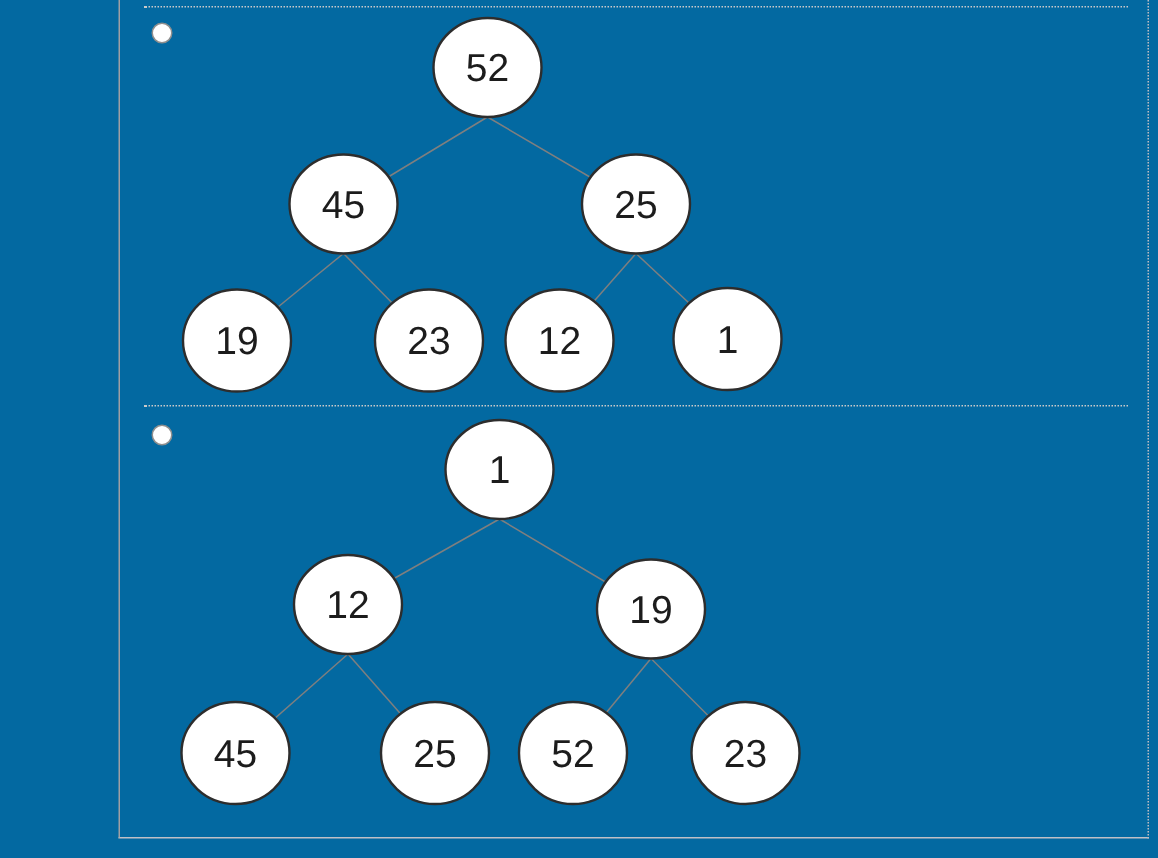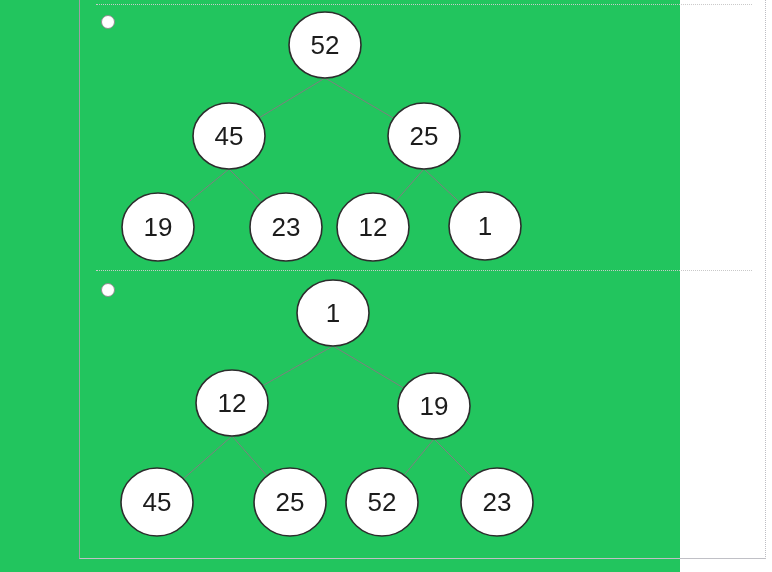--- a/index.html
+++ b/index.html
@@ -6,23 +6,23 @@
     margin: 0;
     padding: 0;
     background: #ffffff;
     width: 772px;
     height: 572px;
     font-family: "Liberation Sans", sans-serif;
     overflow: hidden;
   }
   .stage {
     position: relative;
-    width: 680px;
+    width: 772px;
     height: 572px;
-    background: #22c55e;
+    background: #0369a1;
   }
   .answers-box {
     position: absolute;
     left: 79px;
     top: 0;
     width: 685px;
     height: 558px;
     border-left: 1px solid #9f9fa3;
     border-right: 1px dotted #bdbdc3;
     border-bottom: 1px solid #c0c0c6;

